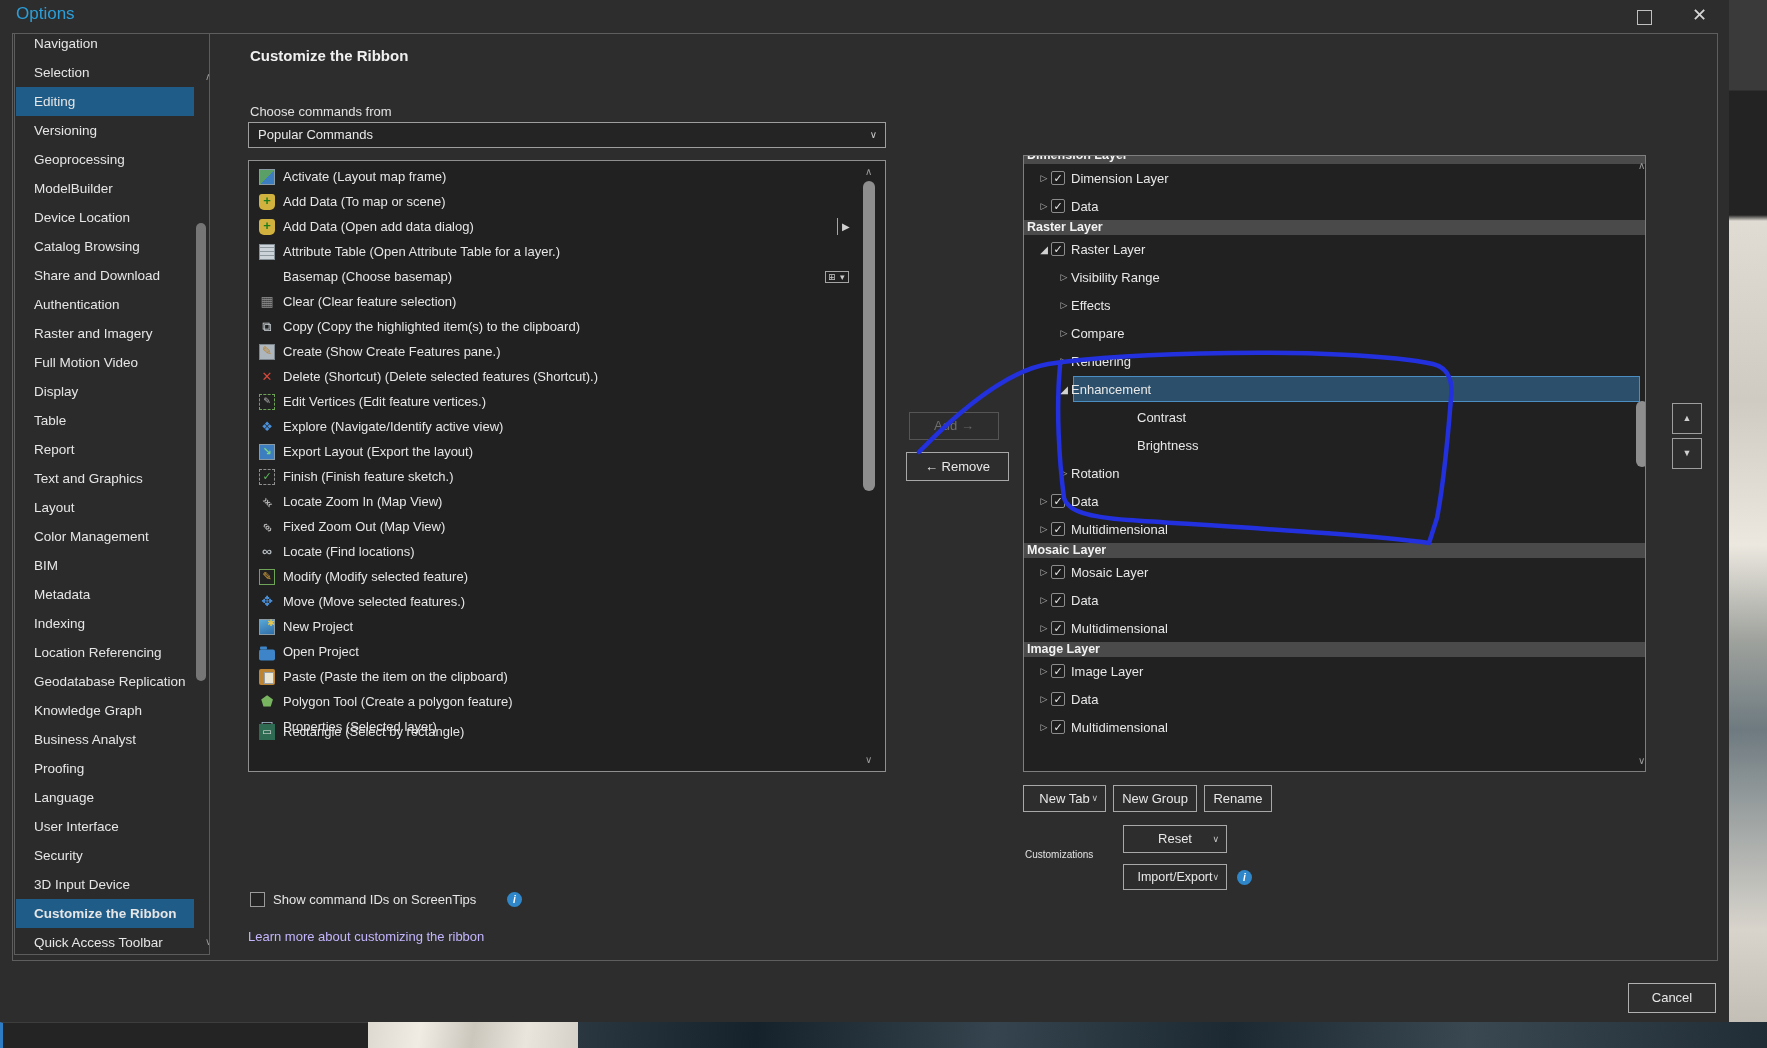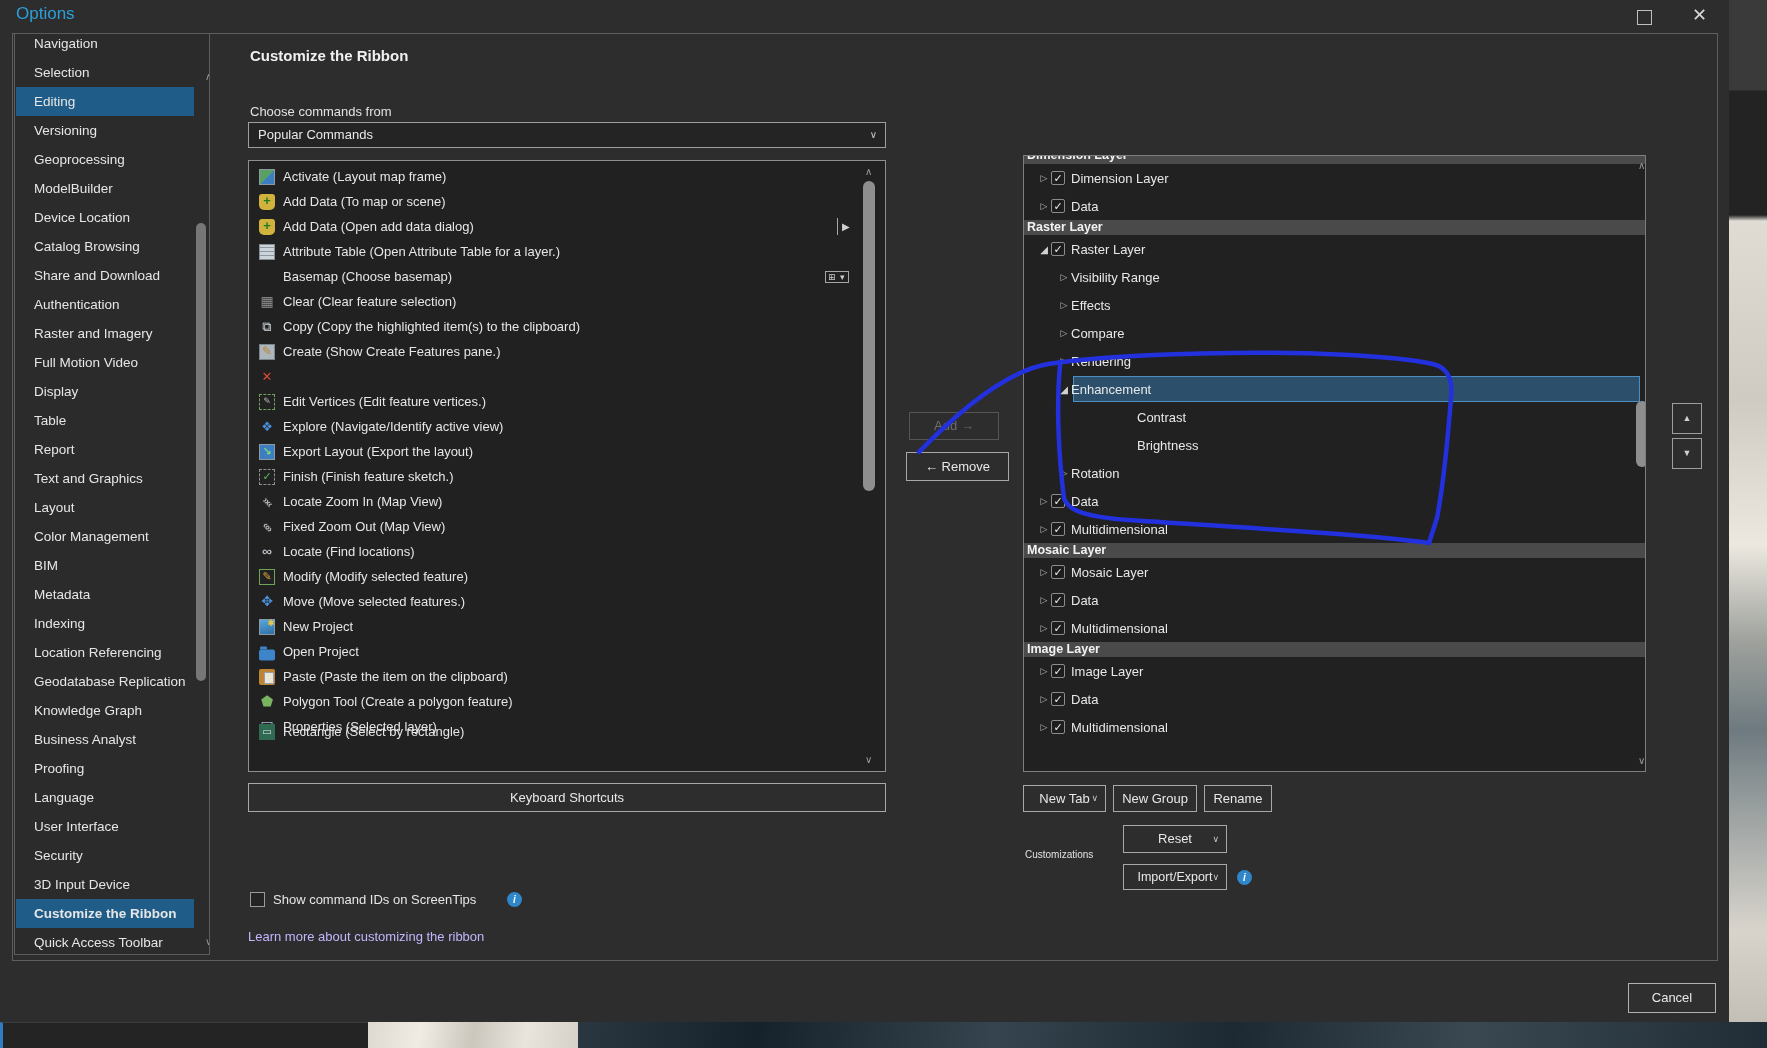--- a/index.html
+++ b/index.html
@@ -210,20 +210,21 @@
           <div class="cmd-row" style="top: 153px;">
             <span class="cmd-icon" data-icon="copy-icon"></span>
             <span class="cmd-label">Copy (Copy the highlighted item(s) to the clipboard)</span>
           </div>
           <div class="cmd-row" style="top: 178px;">
             <span class="cmd-icon" data-icon="create-icon"></span>
             <span class="cmd-label">Create (Show Create Features pane.)</span>
           </div>
           <div class="cmd-row" style="top: 203px;">
             <span class="cmd-icon" data-icon="delete-icon"></span>
+            <span class="cmd-label">Delete (Shortcut) (Delete selected features (Shortcut).)</span>
           </div>
           <div class="cmd-row" style="top: 228px;">
             <span class="cmd-icon" data-icon="edit-vertices-icon"></span>
             <span class="cmd-label">Edit Vertices (Edit feature vertices.)</span>
           </div>
           <div class="cmd-row" style="top: 253px;">
             <span class="cmd-icon" data-icon="explore-icon"></span>
             <span class="cmd-label">Explore (Navigate/Identify active view)</span>
           </div>
           <div class="cmd-row" style="top: 278px;">
@@ -277,21 +278,20 @@
           <div class="cmd-row" style="top: 558px;">
             <span class="cmd-icon" data-icon="rectangle-icon"></span>
             <span class="cmd-label">Rectangle (Select by rectangle)</span>
           </div>
         </div>
       <div class="scroll-chev" style="left:616px;top:6px;">∧</div>
       <div class="list-scroll-thumb" style="top:20px;height:310px;"></div>
       <div class="scroll-chev" style="left:616px;top:594px;">∨</div>
     </div>
 
-    <div class="kb-btn">Keyboard Shortcuts</div>
 
     <div class="add-btn">
       <span>Add</span>
       <span class="arr"> →</span>
     </div>
     <div class="remove-btn">
       <span class="arr">← </span>
       <span>Remove</span>
     </div>
 

